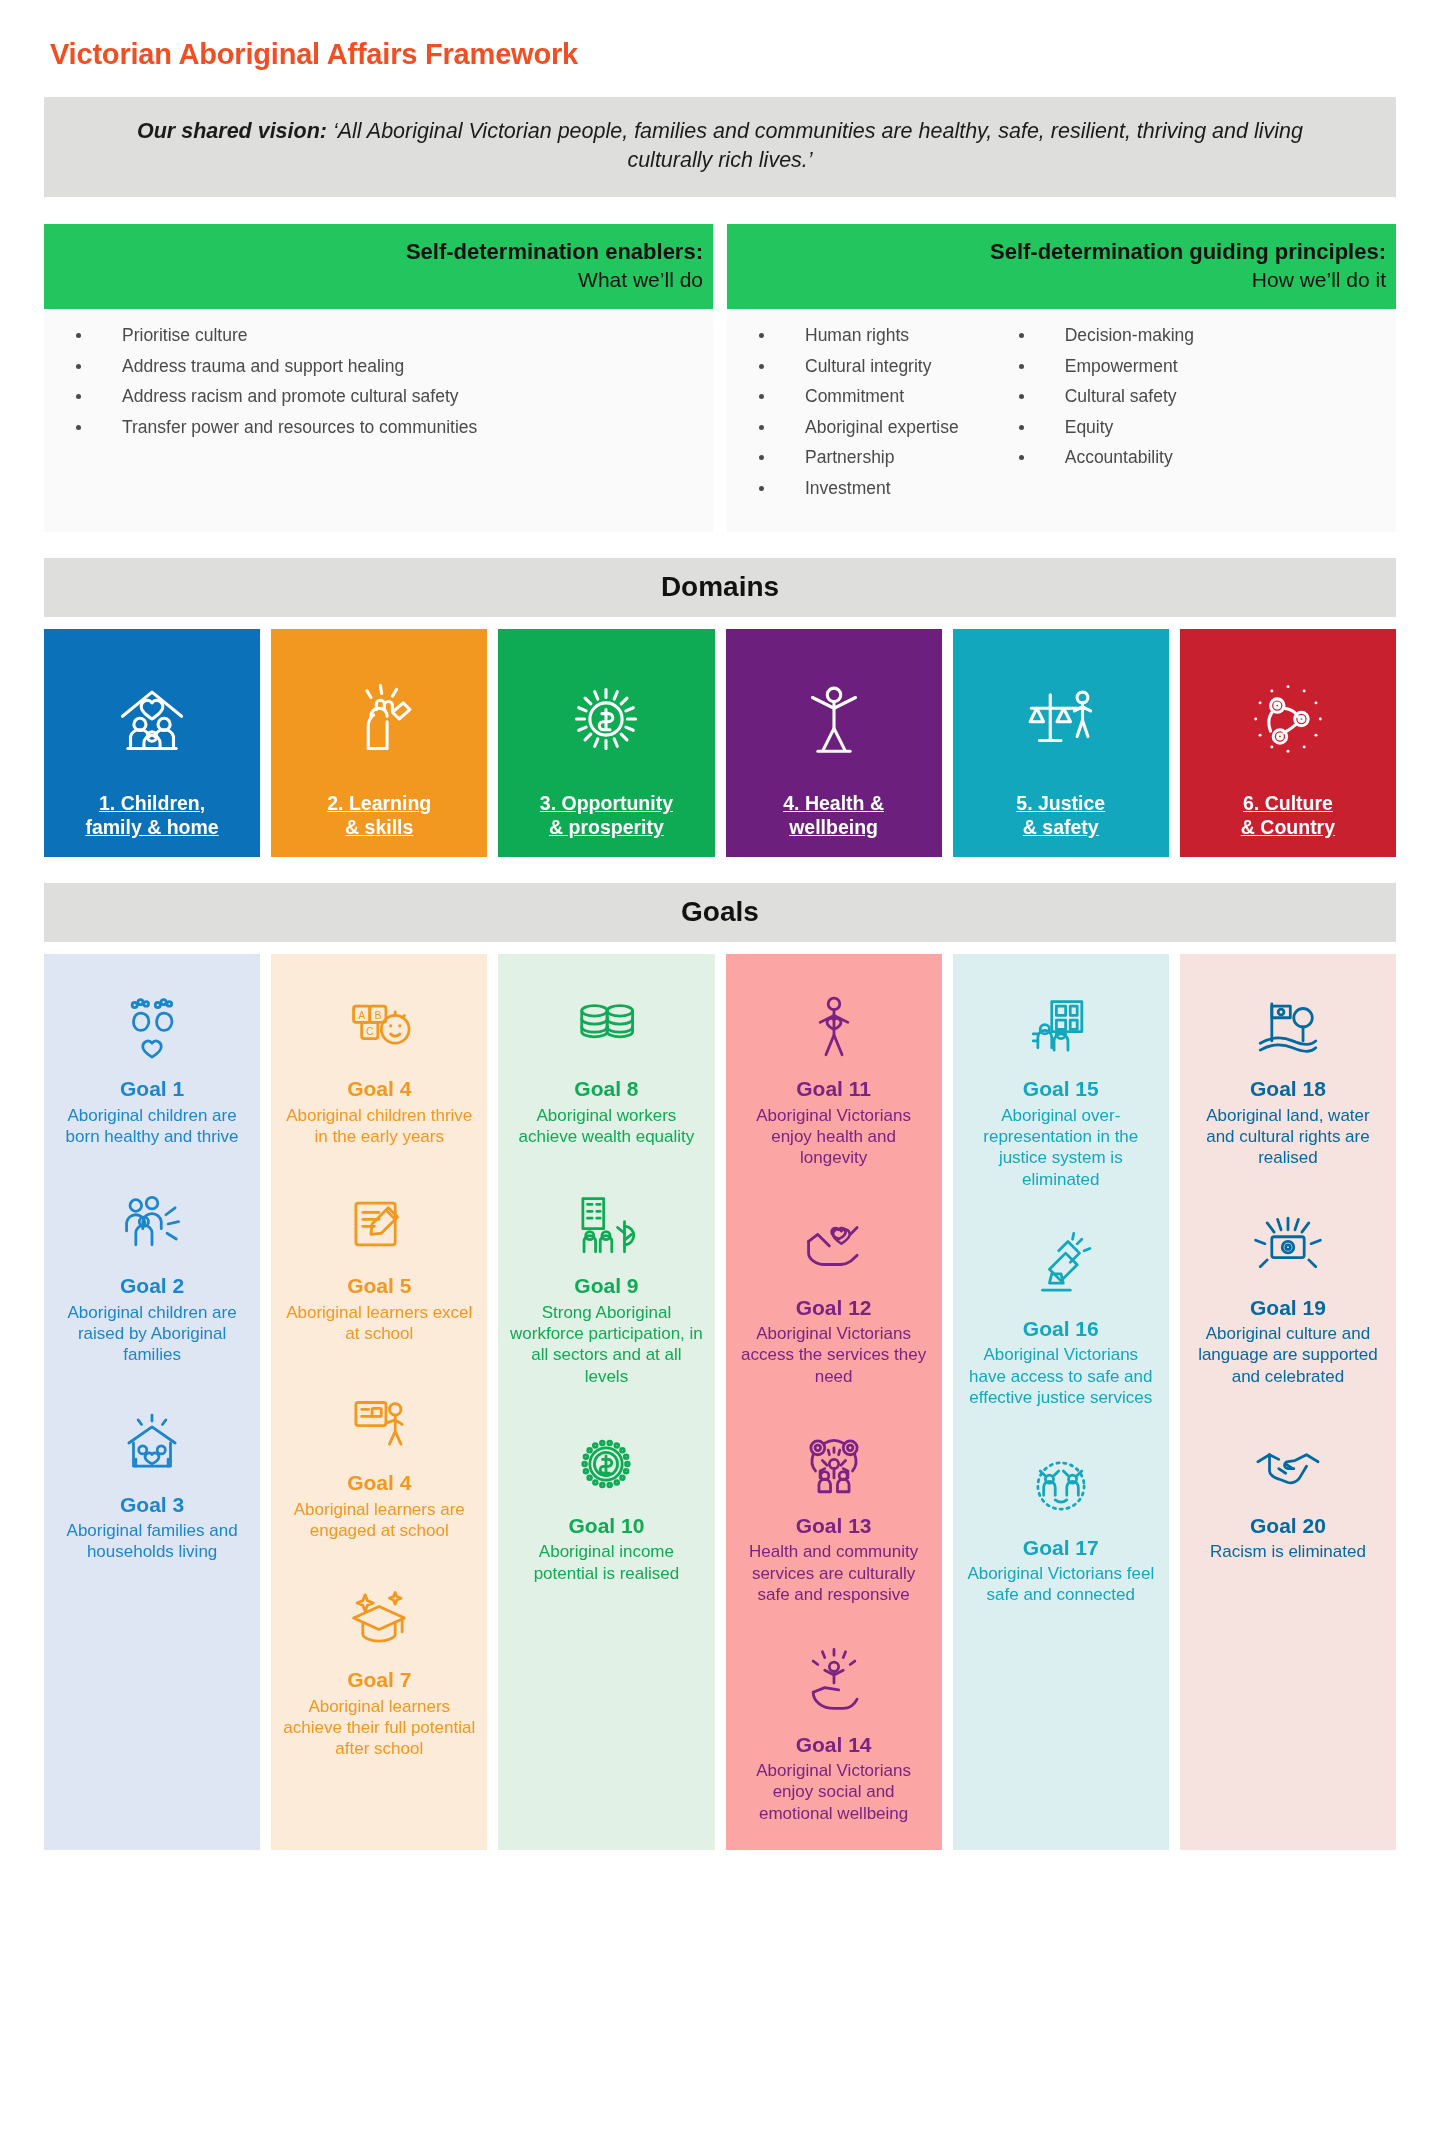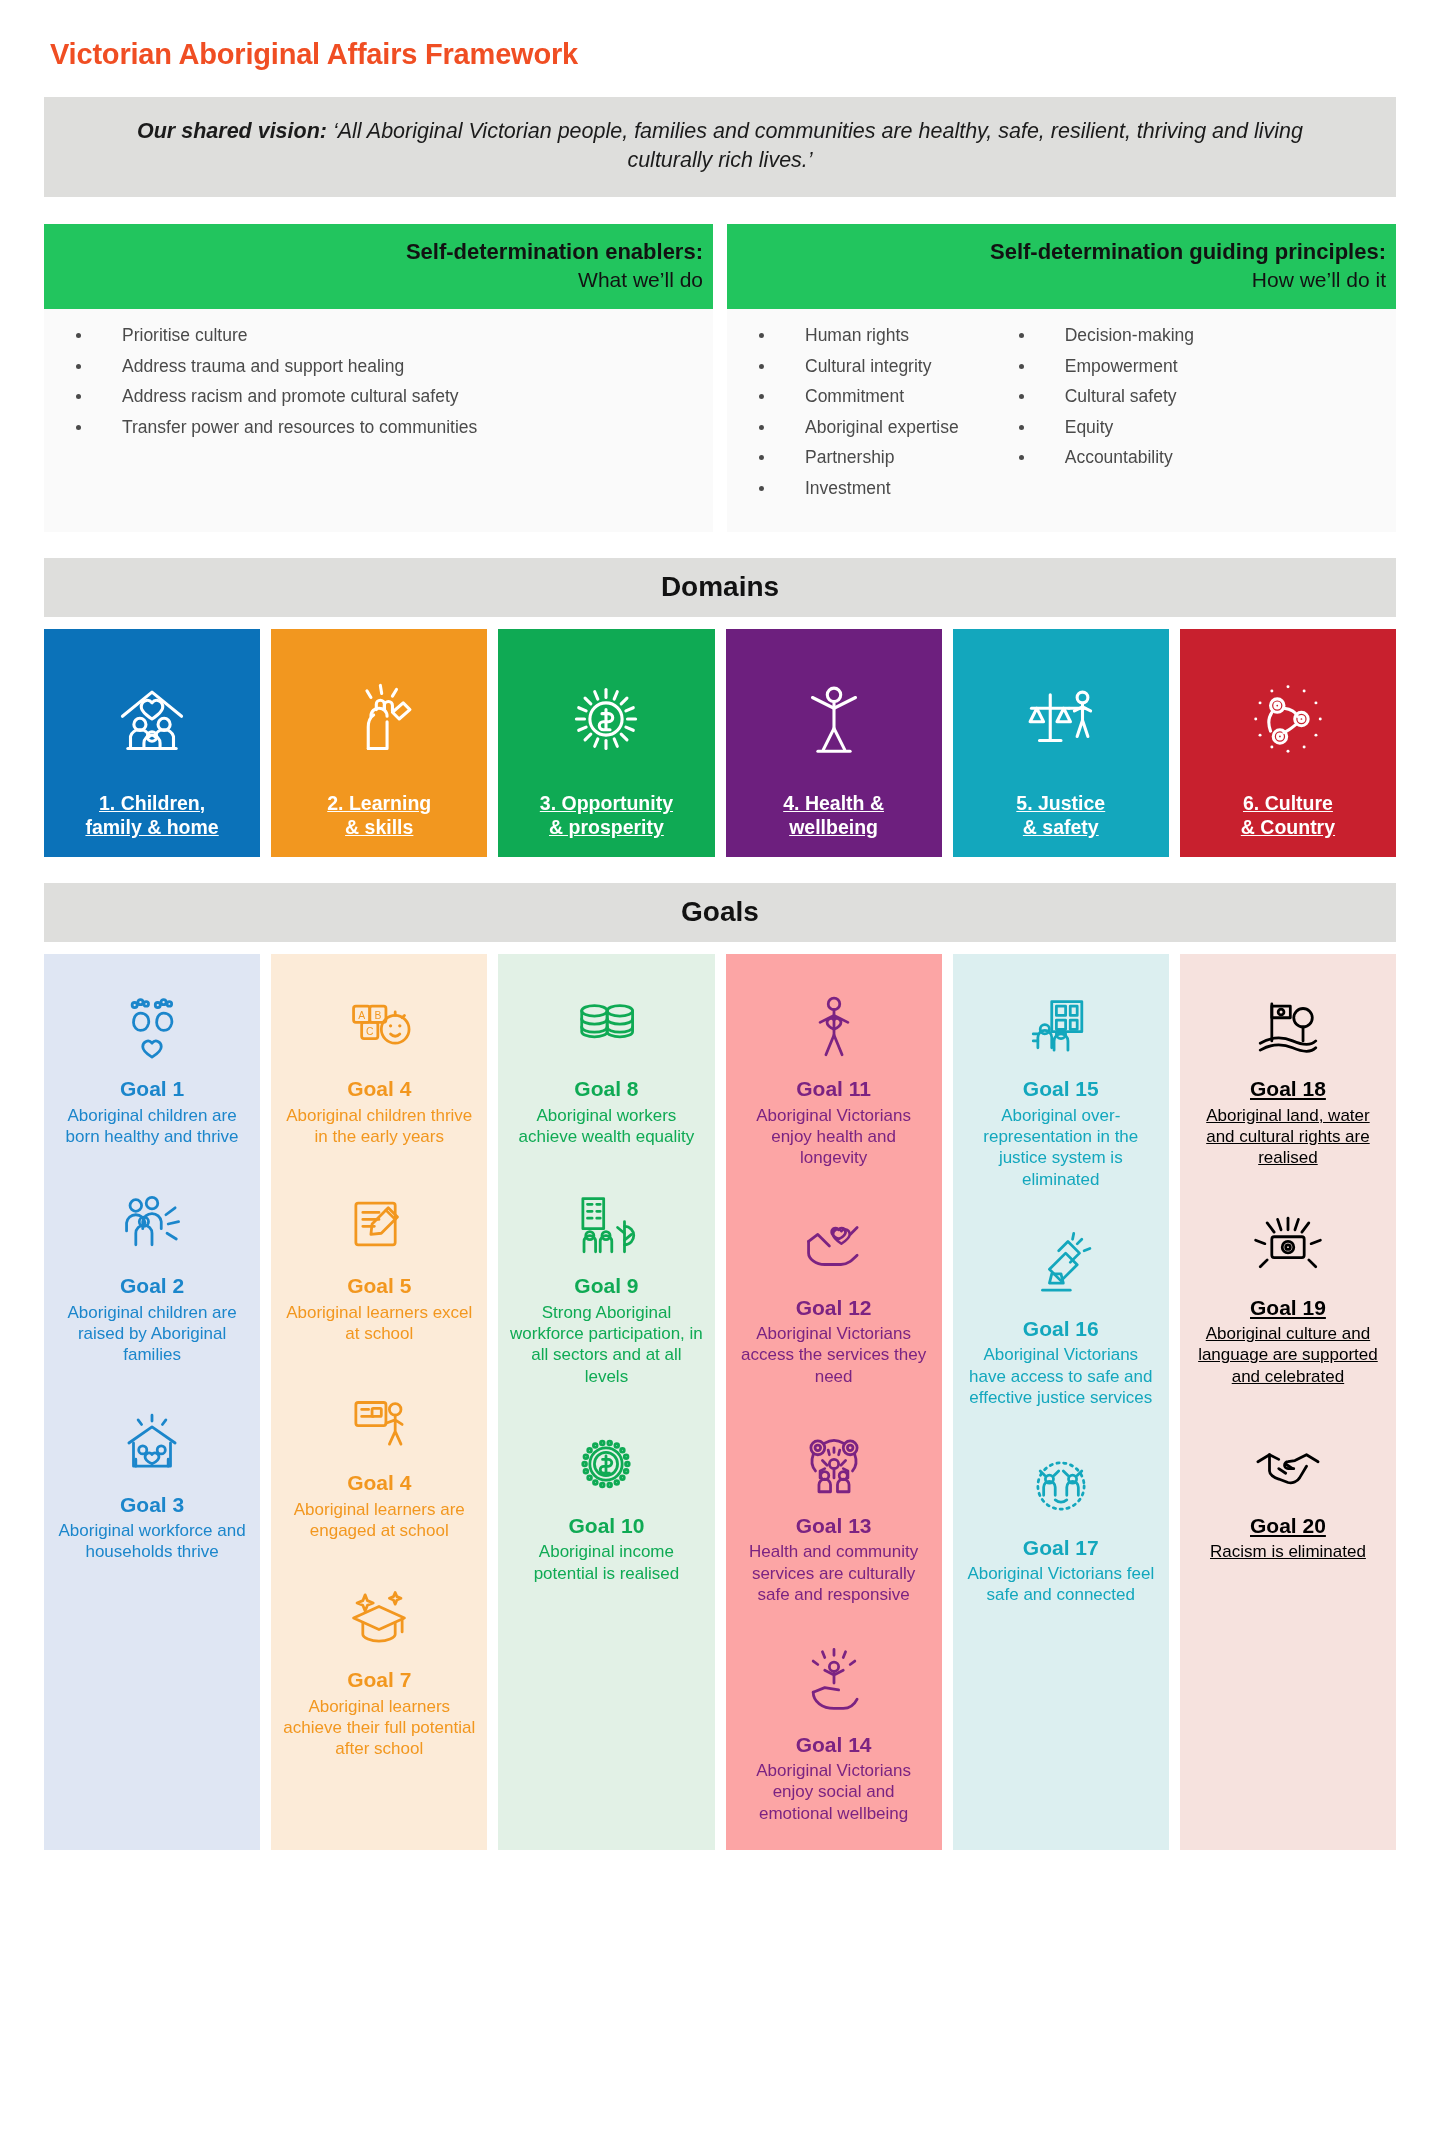--- a/index.html
+++ b/index.html
@@ -321,21 +321,21 @@
               <path d="M12 32 32 18l20 14"></path>
               <path d="M16 32v20h32V32"></path>
       <circle cx="24" cy="38" r="3.5"></circle>
               <circle cx="40" cy="38" r="3.5"></circle>
       <path d="M32 42c-2-3-6-1-6 2 0 3 6 6 6 6s6-3 6-6c0-3-4-5-6-2z"></path>
       <path d="M18 46v6M46 46v6"></path>
               <path d="M32 8v5M20 12l3 4M44 12l-3 4"></path>
             </svg>
           </div>
           <div class="gname">Goal 3</div>
-          <div class="gdesc">Aboriginal workforce and households thrive</div>
+          <div class="gdesc">Aboriginal families and households living</div>
         </div>
       </div>
       <div class="gcol" style="background: rgb(252, 235, 216); color: rgb(242, 151, 31);">
         <div class="goal">
           <div class="gic">
             <svg viewBox="0 0 64 64" width="74" height="74" fill="none" stroke="currentColor" stroke-width="2.4" stroke-linecap="round" stroke-linejoin="round">
               <rect x="10" y="14" width="14" height="14" rx="2"></rect>
               <rect x="24" y="14" width="14" height="14" rx="2"></rect>
               <rect x="17" y="28" width="14" height="14" rx="2"></rect>
       <text x="17" y="25" font-size="9" fill="currentColor" stroke="none" text-anchor="middle" font-family="sans-serif">A</text>
@@ -551,21 +551,21 @@
       <circle cx="42" cy="26" r="3.5"></circle>
               <path d="M37 40v-7a5 5 0 0110 0v7"></path>
               <path d="M38 23l-4-4M46 23l4-4"></path>
       <path d="M27 44q5 4 10 0"></path>
             </svg>
           </div>
           <div class="gname">Goal 17</div>
           <div class="gdesc">Aboriginal Victorians feel safe and connected</div>
         </div>
       </div>
-      <div class="gcol" style="background: rgb(246, 226, 222); color: #000000; text-decoration: underline;">
+      <div class="gcol" style="background: rgb(246, 226, 222); color: #0369a1;">
         <div class="goal">
           <div class="gic">
             <svg viewBox="0 0 64 64" width="74" height="74" fill="none" stroke="currentColor" stroke-width="2.4" stroke-linecap="round" stroke-linejoin="round">
               <path d="M18 12v32"></path>
               <path d="M18 14h16v10H18z"></path>
               <circle cx="26" cy="19" r="2.5"></circle>
       <circle cx="45" cy="24" r="8"></circle>
               <path d="M45 32v12"></path>
       <path d="M8 46q14-8 28-2t20 0"></path>
               <path d="M8 52q14-8 28-2t20 0"></path>

